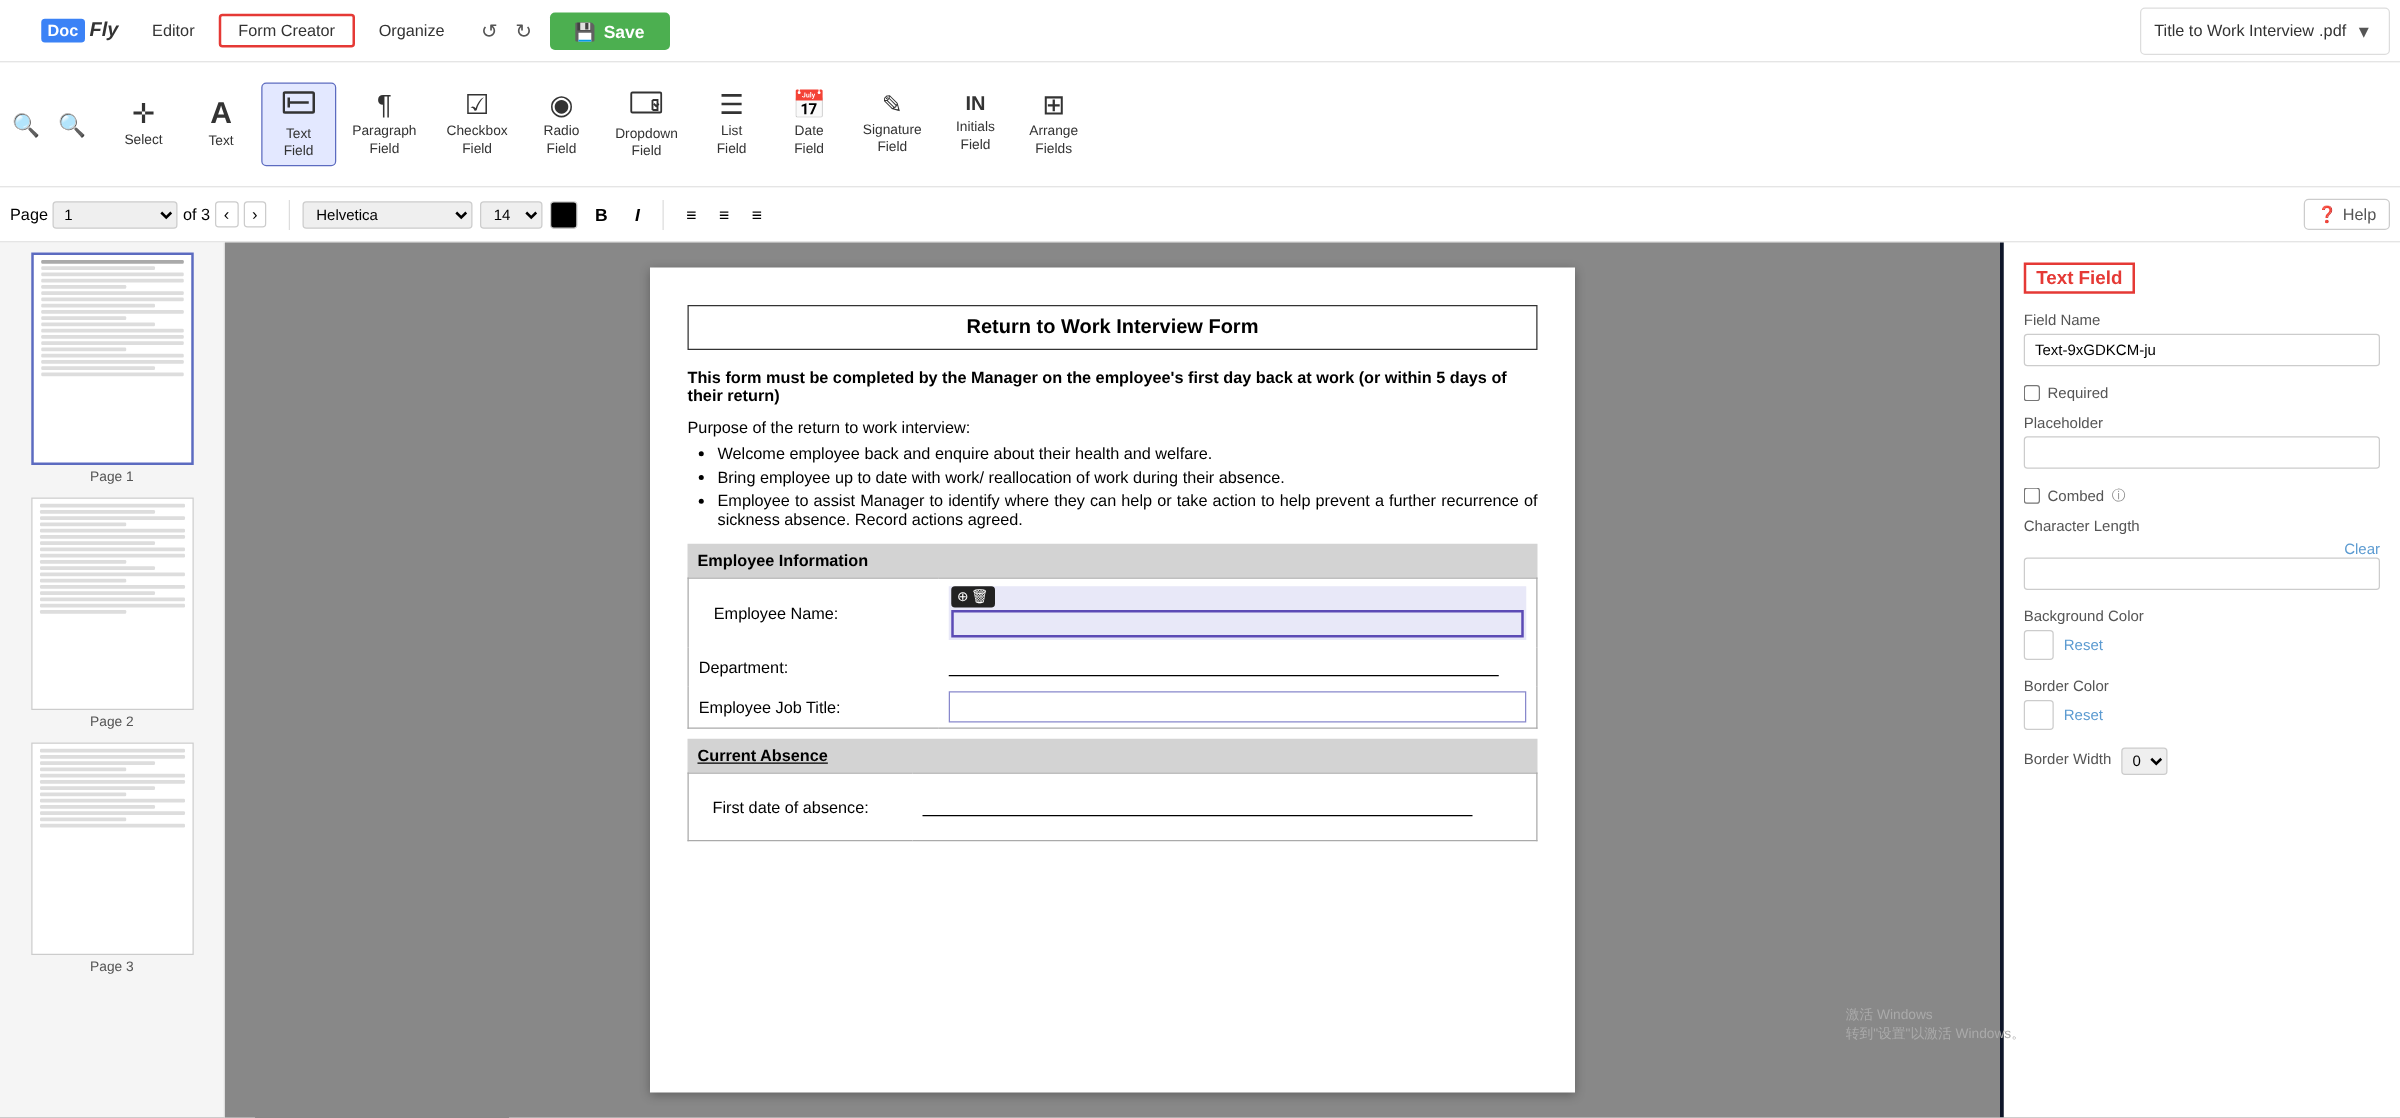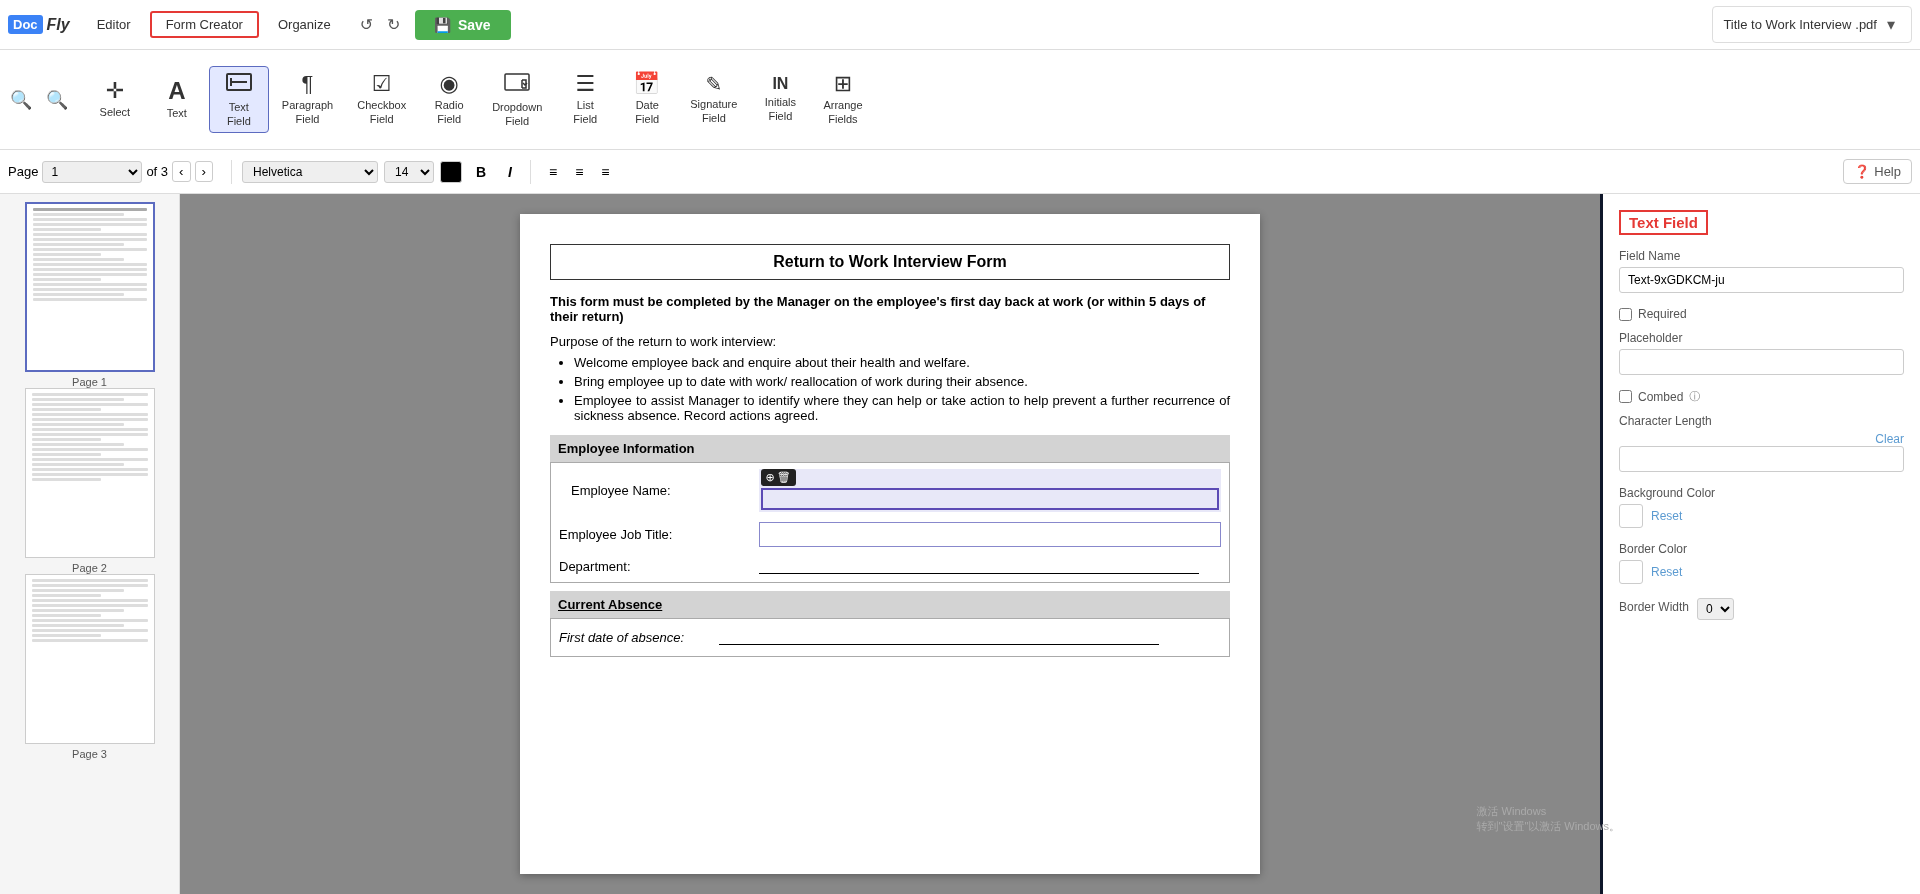--- a/index.html
+++ b/index.html
@@ -1,21 +1,21 @@
 <!DOCTYPE html>
 <html><head>
   <meta charset="utf-8">
   <style>
     * { box-sizing: border-box; margin: 0; padding: 0; }
     body { font-family: Arial, sans-serif; font-size: 13px; background: #f0f0f0; overflow: hidden; height: 894px; width: 1920px; }
 
     
     .topbar { display: flex; align-items: center; background: #fff; border-bottom: 1px solid #ddd; height: 50px; padding: 0 8px; gap: 4px; }
     .logo { display: flex; align-items: center; gap: 4px; margin-right: 8px; }
-    .logo-box { background: #3b82f6; color: #fff; font-weight: bold; font-size: 13px; padding: 2px 5px; border-radius: 3px; }
+    .logo-box { background: #3b82f6; color: #fff; font-weight: bold; font-size: 13px; padding: 2px 5px; border-radius: 3px; margin-left: 25px; }
     .logo-text { font-weight: bold; font-size: 16px; color: #333; font-style: italic; }
     .nav-btn { padding: 4px 14px; border: 1px solid transparent; border-radius: 3px; cursor: pointer; background: none; font-size: 13px; color: #333; }
     .nav-btn.active { border: 2px solid #e53935; color: #333; font-weight: 500; }
     .undo-redo { display: flex; gap: 2px; margin: 0 4px; }
     .icon-btn { background: none; border: none; cursor: pointer; padding: 4px 6px; font-size: 16px; color: #555; border-radius: 3px; }
     .save-btn { background: #4caf50; color: #fff; border: none; border-radius: 4px; padding: 7px 20px; font-size: 14px; font-weight: bold; cursor: pointer; display: flex; align-items: center; gap: 6px; }
     .spacer { flex: 1; }
     .file-info { display: flex; align-items: center; gap: 4px; border: 1px solid #ddd; border-radius: 4px; padding: 4px 10px; font-size: 13px; color: #333; }
 
     
@@ -35,21 +35,21 @@
     .font-size { border: 1px solid #ccc; border-radius: 3px; padding: 2px 6px; font-size: 12px; width: 50px; }
     .color-box { width: 22px; height: 22px; background: #000; border-radius: 3px; border: 1px solid #ccc; cursor: pointer; }
     .fmt-btn { background: none; border: 1px solid transparent; border-radius: 3px; padding: 2px 7px; cursor: pointer; font-size: 14px; font-weight: bold; }
     .align-btns { display: flex; gap: 2px; }
     .help-btn { margin-left: auto; display: flex; align-items: center; gap: 4px; background: none; border: 1px solid #ccc; border-radius: 4px; padding: 4px 10px; cursor: pointer; font-size: 13px; color: #555; }
 
     
     .main { display: flex; height: calc(894px - 50px - 100px - 44px); }
 
     
-    .sidebar { width: 180px; background: #f5f5f5; border-right: 1px solid #ddd; overflow-y: auto; padding: 8px; display: flex; flex-direction: column; }
+    .sidebar { width: 180px; background: #f5f5f5; border-right: 1px solid #ddd; overflow-y: auto; padding: 8px; display: flex; flex-direction: column; gap: 10px; }
     .thumb-item { display: flex; flex-direction: column; align-items: center; gap: 4px; cursor: pointer; }
     .thumb-frame { width: 130px; height: 170px; background: #fff; border: 1px solid #ccc; overflow: hidden; display: flex; flex-direction: column; }
     .thumb-frame.active { border: 2px solid #5c6bc0; }
     .thumb-label { font-size: 11px; color: #555; }
     .thumb-lines { padding: 4px 6px; display: flex; flex-direction: column; gap: 2px; }
     .thumb-line { height: 3px; background: #ddd; border-radius: 1px; }
     .thumb-line.dark { background: #aaa; }
     .thumb-line.short { width: 60%; }
     .thumb-line.medium { width: 80%; }
     .thumb-line.full { width: 100%; }
@@ -324,39 +324,39 @@
                 <div class="field-drag-handle">
                   <span>⊕</span>
                   <span>🗑</span>
                 </div>
                 <div class="selected-field-inner" style="width:100%; min-height:22px;"></div>
               </div>
             </div>
           </td>
         </tr>
         <tr>
+          <td class="label-cell" style="padding:8px; font-size:13px;">Department:</td>
+          <td style="padding:4px 8px;">
+            <span class="underline-field"></span>
+          </td>
+        </tr>
+        <tr>
           <td class="label-cell" style="padding:8px; font-size:13px;">Employee Job Title:</td>
           <td style="padding:4px 8px;">
             <input type="text" style="width: 100%; border: 1px solid rgb(136, 136, 204); padding: 4px;">
           </td>
         </tr>
-        <tr>
-          <td class="label-cell" style="padding:8px; font-size:13px;">Department:</td>
-          <td style="padding:4px 8px;">
-            <span class="underline-field"></span>
-          </td>
-        </tr>
       </tbody>
         </table>
 
       <div class="section-header" style="margin-top:8px;text-decoration:underline;">Current Absence</div>
       <table class="form-table" style="border:1px solid #aaa; width:100%;">
         <tbody>
             <tr>
-          <td style="padding:8px; font-size:13px; vertical-align:middle;font-style:italic;">First date of absence:</td>
+          <td style="padding:19px; font-size:13px; vertical-align:middle;">First date of absence:</td>
           <td style="padding:8px;">
             <span class="underline-field"></span>
           </td>
         </tr>
       </tbody>
         </table>
     </div>
   </div>
 
   <div class="right-panel">

